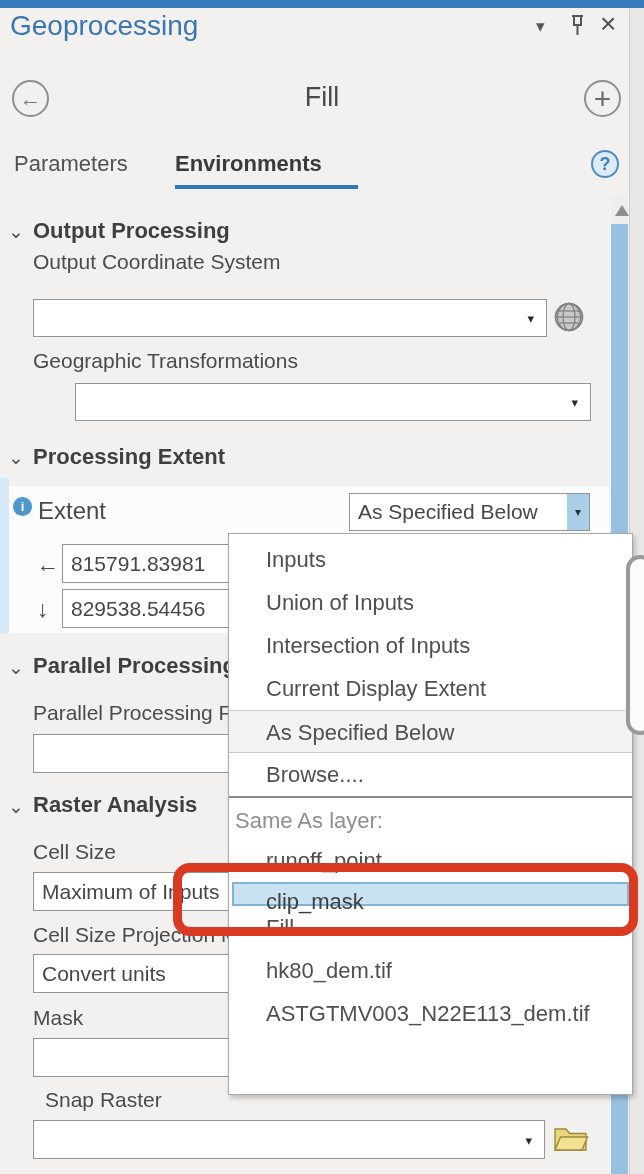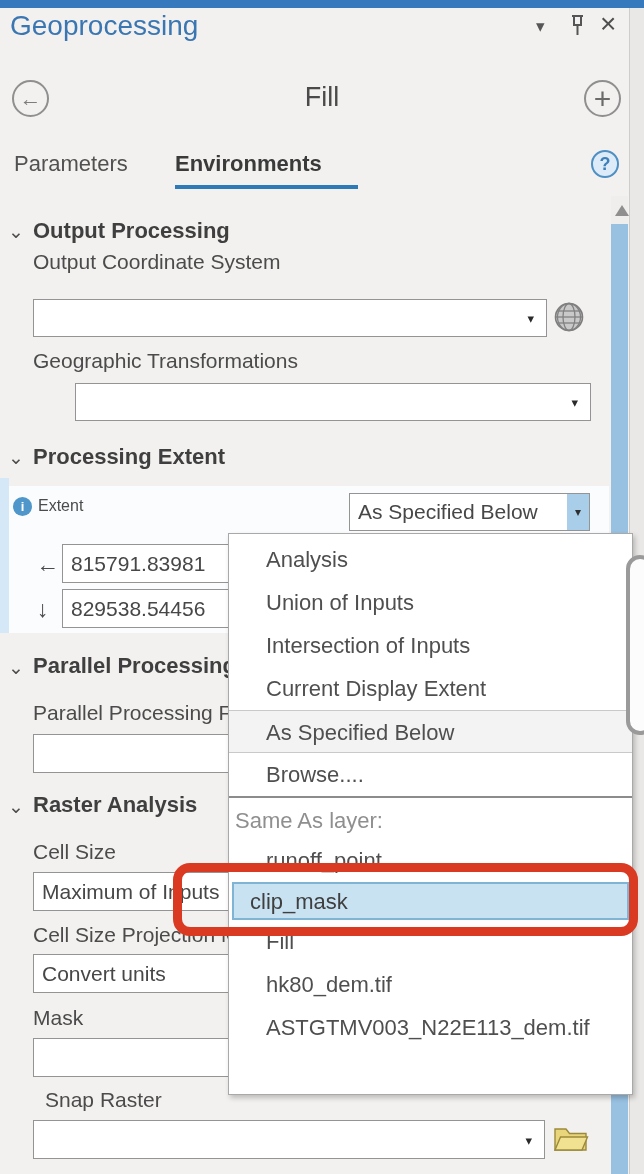--- a/index.html
+++ b/index.html
@@ -64,21 +64,21 @@
   
   .dropdown { left:228px; top:533px; width:405px; height:562px; background:#fff;
               border:1px solid #a9a9a9; box-shadow:2px 3px 5px rgba(0,0,0,0.22);
               z-index:10; padding-top:4px; }
   .dd-item { height:43px; line-height:43px; padding-left:37px; font-size:22px;
              color:#4f4f4f; white-space:nowrap; cursor:pointer; }
   .dd-item.selected { background:#f3f3f3; border-top:1px solid #c9c9c9;
                       border-bottom:1px solid #c9c9c9; }
   .dd-group { height:43px; line-height:45px; padding-left:6px; font-size:22px;
               color:#8f8f8f; border-top:2px solid #8c8c8c; white-space:nowrap; }
-  .dd-layer-highlight { height:38px; line-height:35px; margin:0 3px; padding-left:16px;
+  .dd-layer-highlight { height:24px; line-height:35px; margin:0 3px; padding-left:32px;
               background:#c8e2f2; border:2px solid #7fb4d5; font-size:22px; color:#3f3f3f; cursor:pointer; }
   .dd-thumb { left:626px; top:555px; width:28px; height:180px; background:#fcfcfc;
               border:4px solid #9a9a9a; border-radius:14px; z-index:11; cursor:pointer; }
 
   
   .red-annotation { left:173px; top:863px; width:465px; height:73px;
                     border:9px solid #da3a21; border-radius:17px; z-index:20; pointer-events:none; }
 
   svg { display:block; }
 </style>
@@ -145,21 +145,21 @@
   </div>
 
   <div class="abs sec-chevron" style="left:8px;top:446px;">⌄</div>
   <div class="abs sec-hdr" style="left:33px;top:444px;">Processing Extent</div>
 
   <div class="abs extent-row-bg"></div>
   <div class="abs blue-strip"></div>
   <div class="abs info-icon">
     <span>i</span>
   </div>
-  <div class="abs lbl" style="left:38px;top:497px;font-size:16px;">Extent</div>
+  <div class="abs lbl" style="left:38px;top:497px;font-size:24px;">Extent</div>
 
   <div class="abs combo extent-combo">
     <span class="combo-text">As Specified Below</span>
     <span class="extent-combo-btn">
       <span>▾</span>
     </span>
   </div>
 
   <div class="abs dir-arrow" style="left:36px;top:551px;">←</div>
   <div class="abs field" style="left:62px;top:544px;width:490px;height:39px;">
@@ -204,21 +204,21 @@
     <span class="combo-caret">▾</span>
   </div>
   <div class="abs" style="left:553px;top:1124px;">
     <svg width="36" height="30" viewBox="0 0 36 30">
       <path d="M2 5 h11 l3.5 4.5 H33 V26 H2 Z" fill="#e9d67c" stroke="#9c8a3a" stroke-width="1.4"></path>
       <path d="M2 26 L7.5 13 H34.5 L29 26 Z" fill="#f1e292" stroke="#9c8a3a" stroke-width="1.4"></path>
     </svg>
   </div>
 
   <div class="abs dropdown">
-    <div class="dd-item">Analysis</div>
+    <div class="dd-item">Inputs</div>
     <div class="dd-item">Union of Inputs</div>
     <div class="dd-item">Intersection of Inputs</div>
     <div class="dd-item">Current Display Extent</div>
     <div class="dd-item selected">As Specified Below</div>
     <div class="dd-item">Browse....</div>
     <div class="dd-group">Same As layer:</div>
     <div class="dd-item">runoff_point</div>
     <div class="dd-layer-highlight">clip_mask</div>
     <div class="dd-item" style="height:43px;">Fill</div>
     <div class="dd-item">hk80_dem.tif</div>

